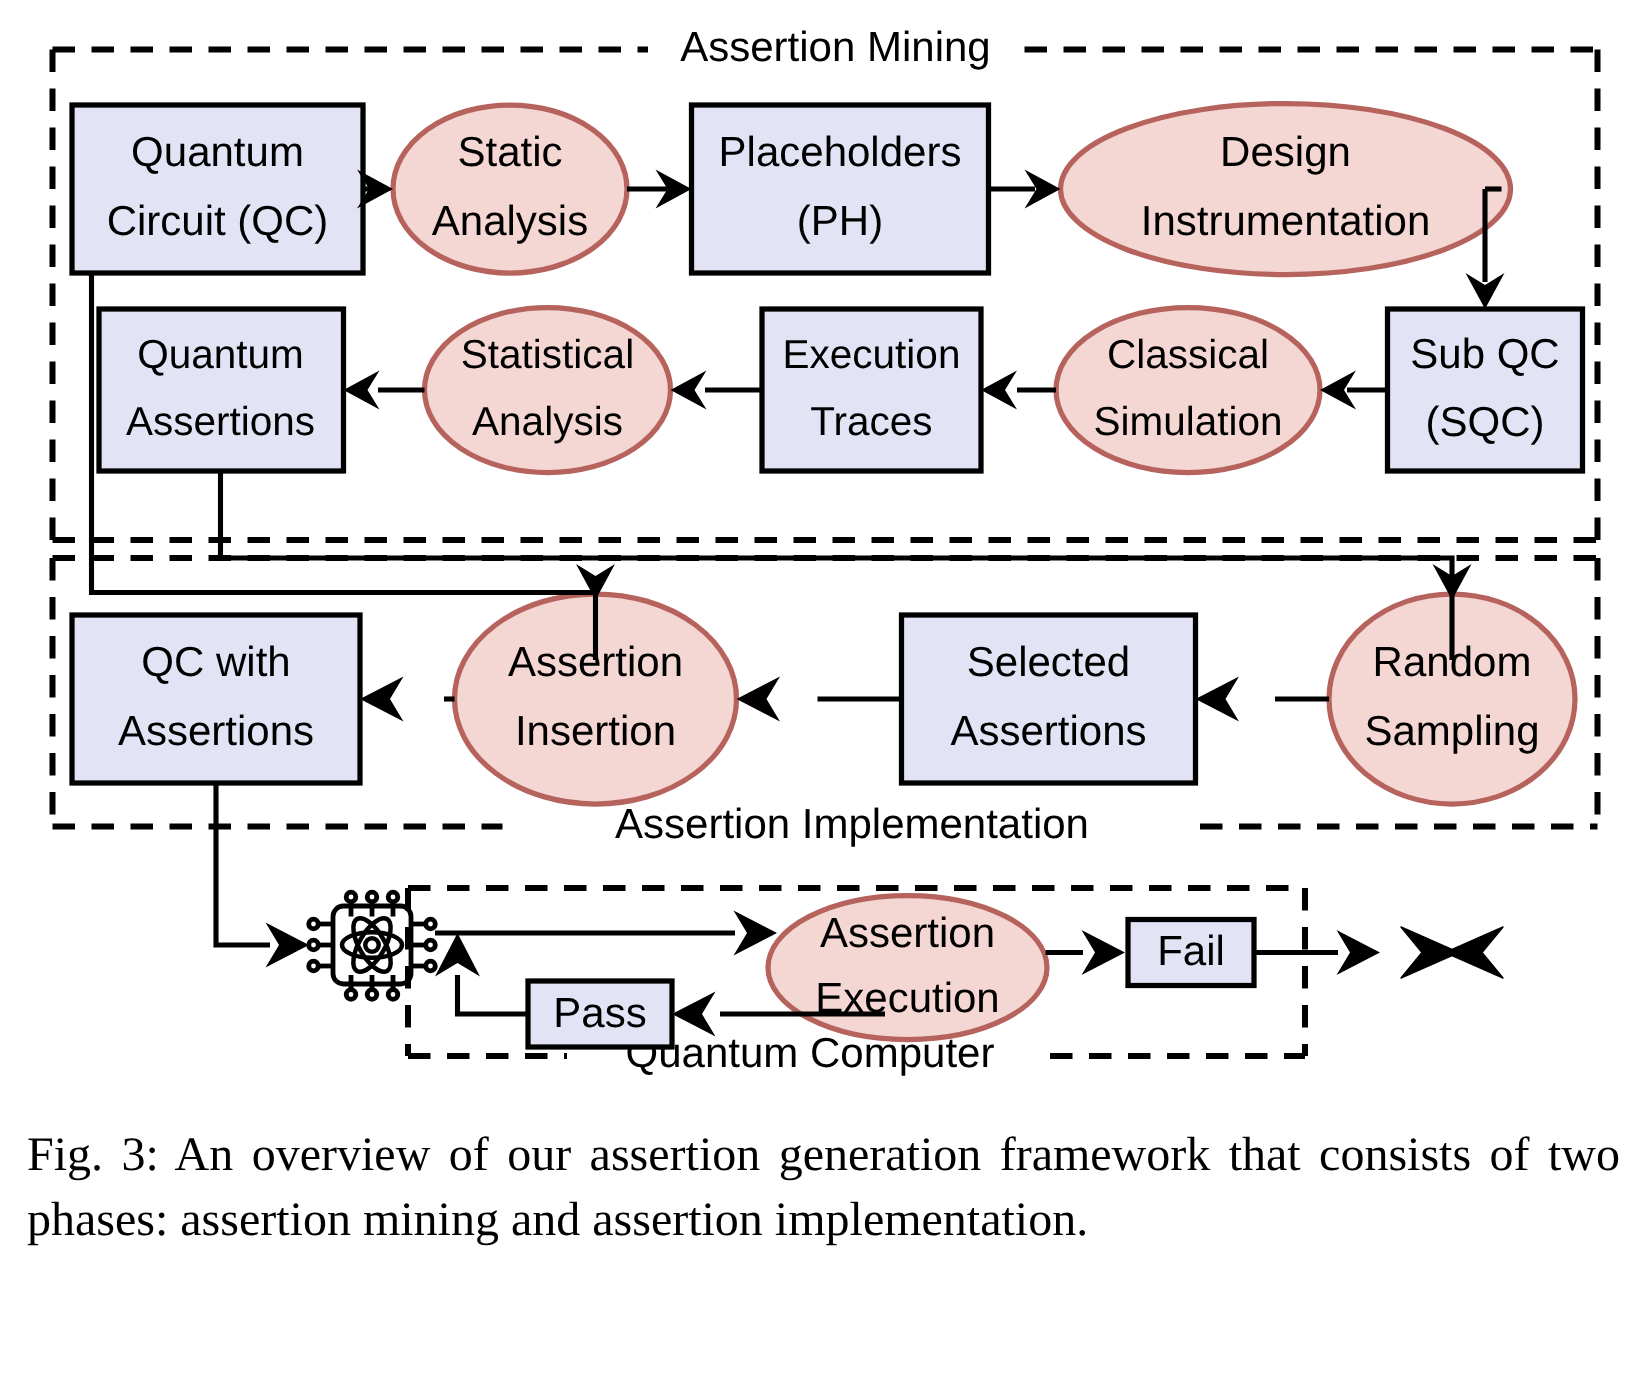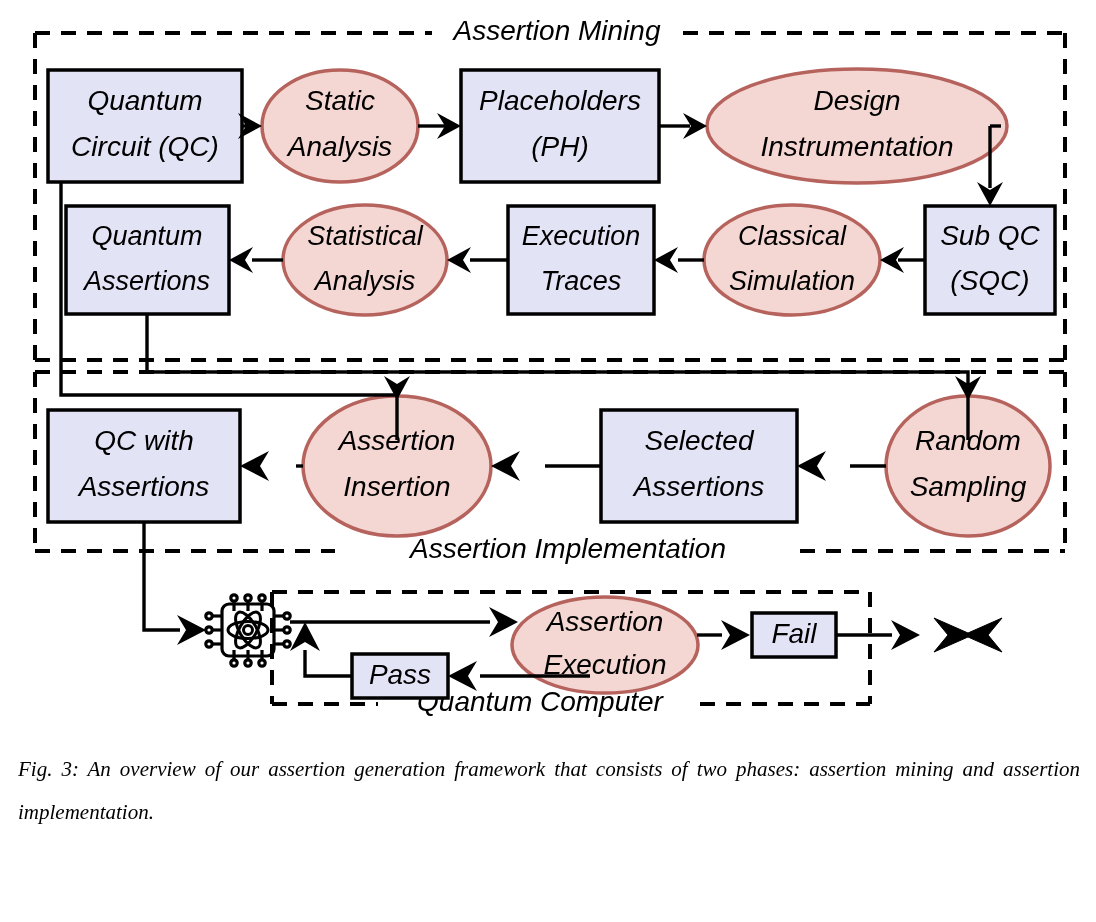--- a/index.html
+++ b/index.html
@@ -11,21 +11,20 @@
     width: 1096px;
     height: 922px;
     font-family: "Liberation Sans", sans-serif;
     overflow: hidden;
   }
   #figure-root {
     position: relative;
     width: 1096px;
     height: 922px;
     background: #ffffff;
-    font-style: italic;
   }
   #diagram-svg {
     position: absolute;
     left: 0;
     top: 0;
     width: 1096px;
     height: 745px;
     display: block;
   }
   .node-box {
@@ -84,21 +83,21 @@
     stroke: #000000;
     stroke-width: 1;
     stroke-linejoin: round;
   }
   #caption {
     position: absolute;
     left: 18px;
     top: 748px;
     width: 1062px;
     font-family: "Liberation Serif", serif;
-    font-size: 21px;
+    font-size: 32px;
     line-height: 43px;
     color: #000000;
     text-align: justify;
     text-justify: inter-word;
   }
 </style>
 </head>
 <body>
 
 <div id="figure-root">

